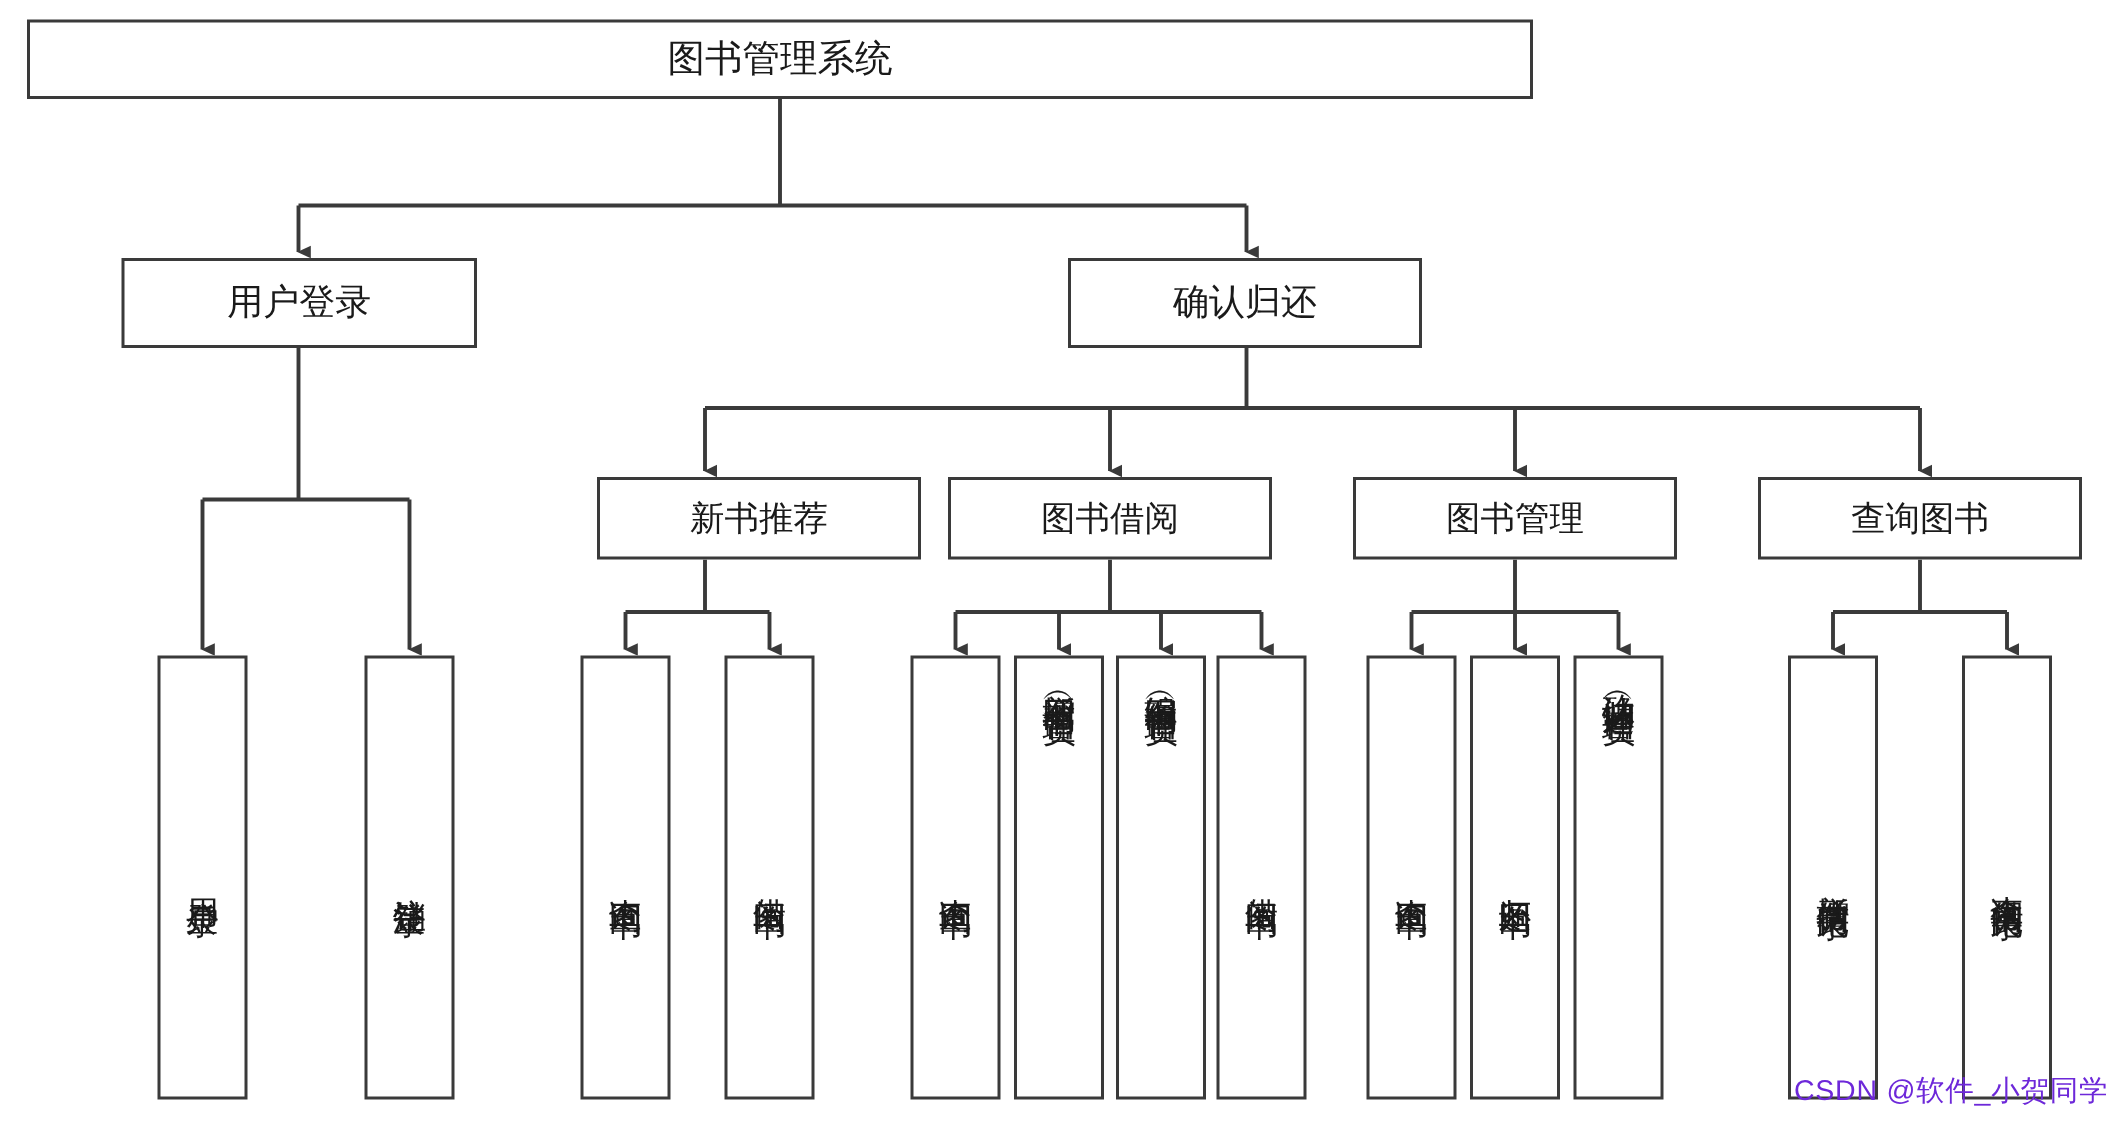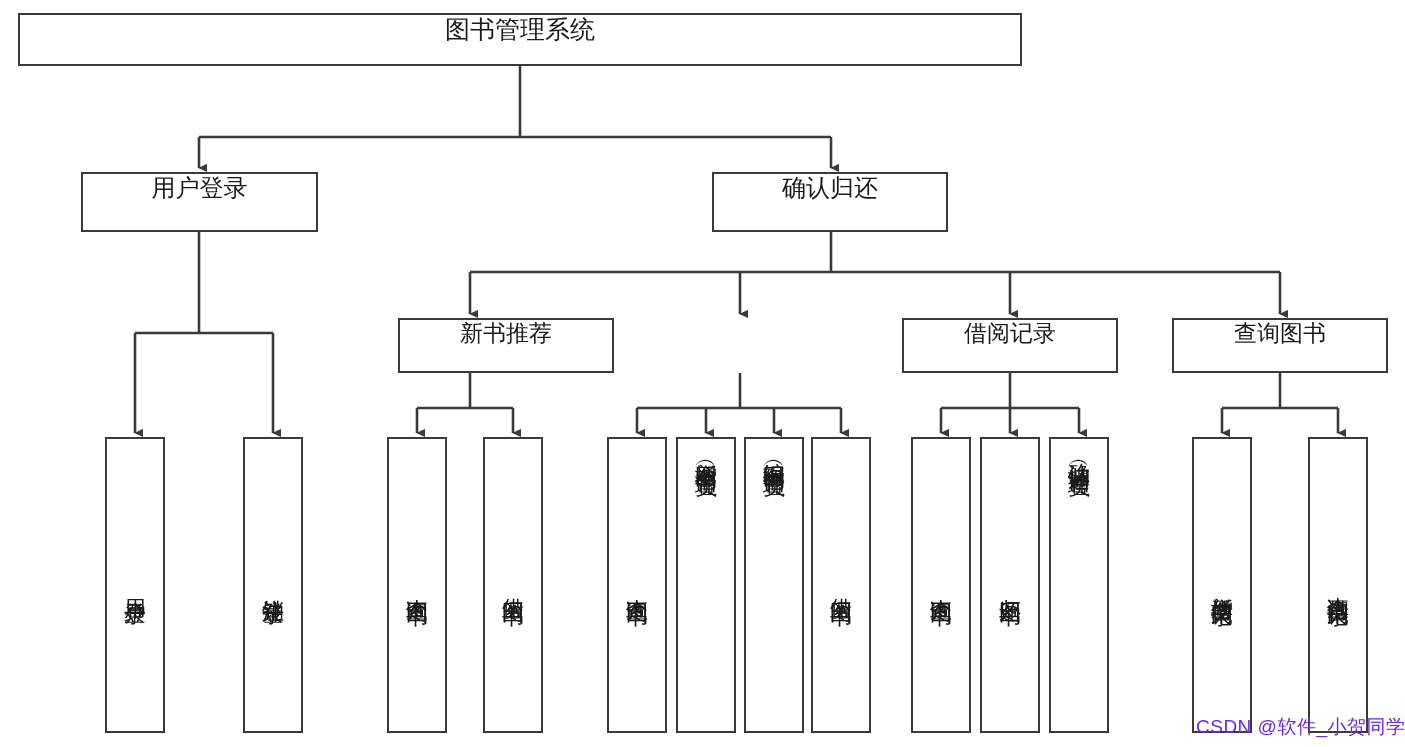--- a/index.html
+++ b/index.html
@@ -25,20 +25,21 @@
     width: 1405px;
     height: 747px;
     pointer-events: none;
   }
   .node {
     position: absolute;
     box-sizing: border-box;
     border: 2.5px solid #3a3a3a;
     background: #ffffff;
     display: flex;
+    align-items: center;
     justify-content: center;
     color: #1a1a1a;
     line-height: 1.18;
     text-align: center;
   }
   .node-root {
     font-size: 25px;
   }
   .node-l2 {
     font-size: 24px;
@@ -134,22 +135,25 @@
   <div class="node node-l2" style="left:81px; top:172px; width:237px; height:60px;">
     <span>用户登录</span>
   </div>
   <div class="node node-l2" style="left:712px; top:172px; width:236px; height:60px;">
     <span>确认归还</span>
   </div>
 
   <div class="node node-l3" style="left:362px; top:318px; width:216px; height:55px;margin-left:36px;">
     <span>新书推荐</span>
   </div>
+  <div class="node node-l3" style="left:632px; top:318px; width:216px; height:55px;">
+    <span>图书借阅</span>
+  </div>
   <div class="node node-l3" style="left:902px; top:318px; width:216px; height:55px;">
-    <span>借阅记录</span>
+    <span>图书管理</span>
   </div>
   <div class="node node-l3" style="left:1172px; top:318px; width:216px; height:55px;">
     <span>查询图书</span>
   </div>
 
   <div class="node node-leaf center-v" style="left:105px; top:437px; width:60px; height:296px;">
     <span class="vtext">用户登录</span>
   </div>
   <div class="node node-leaf center-v" style="left:243px; top:437px; width:60px; height:296px;">
     <span class="vtext">注销登录</span>

